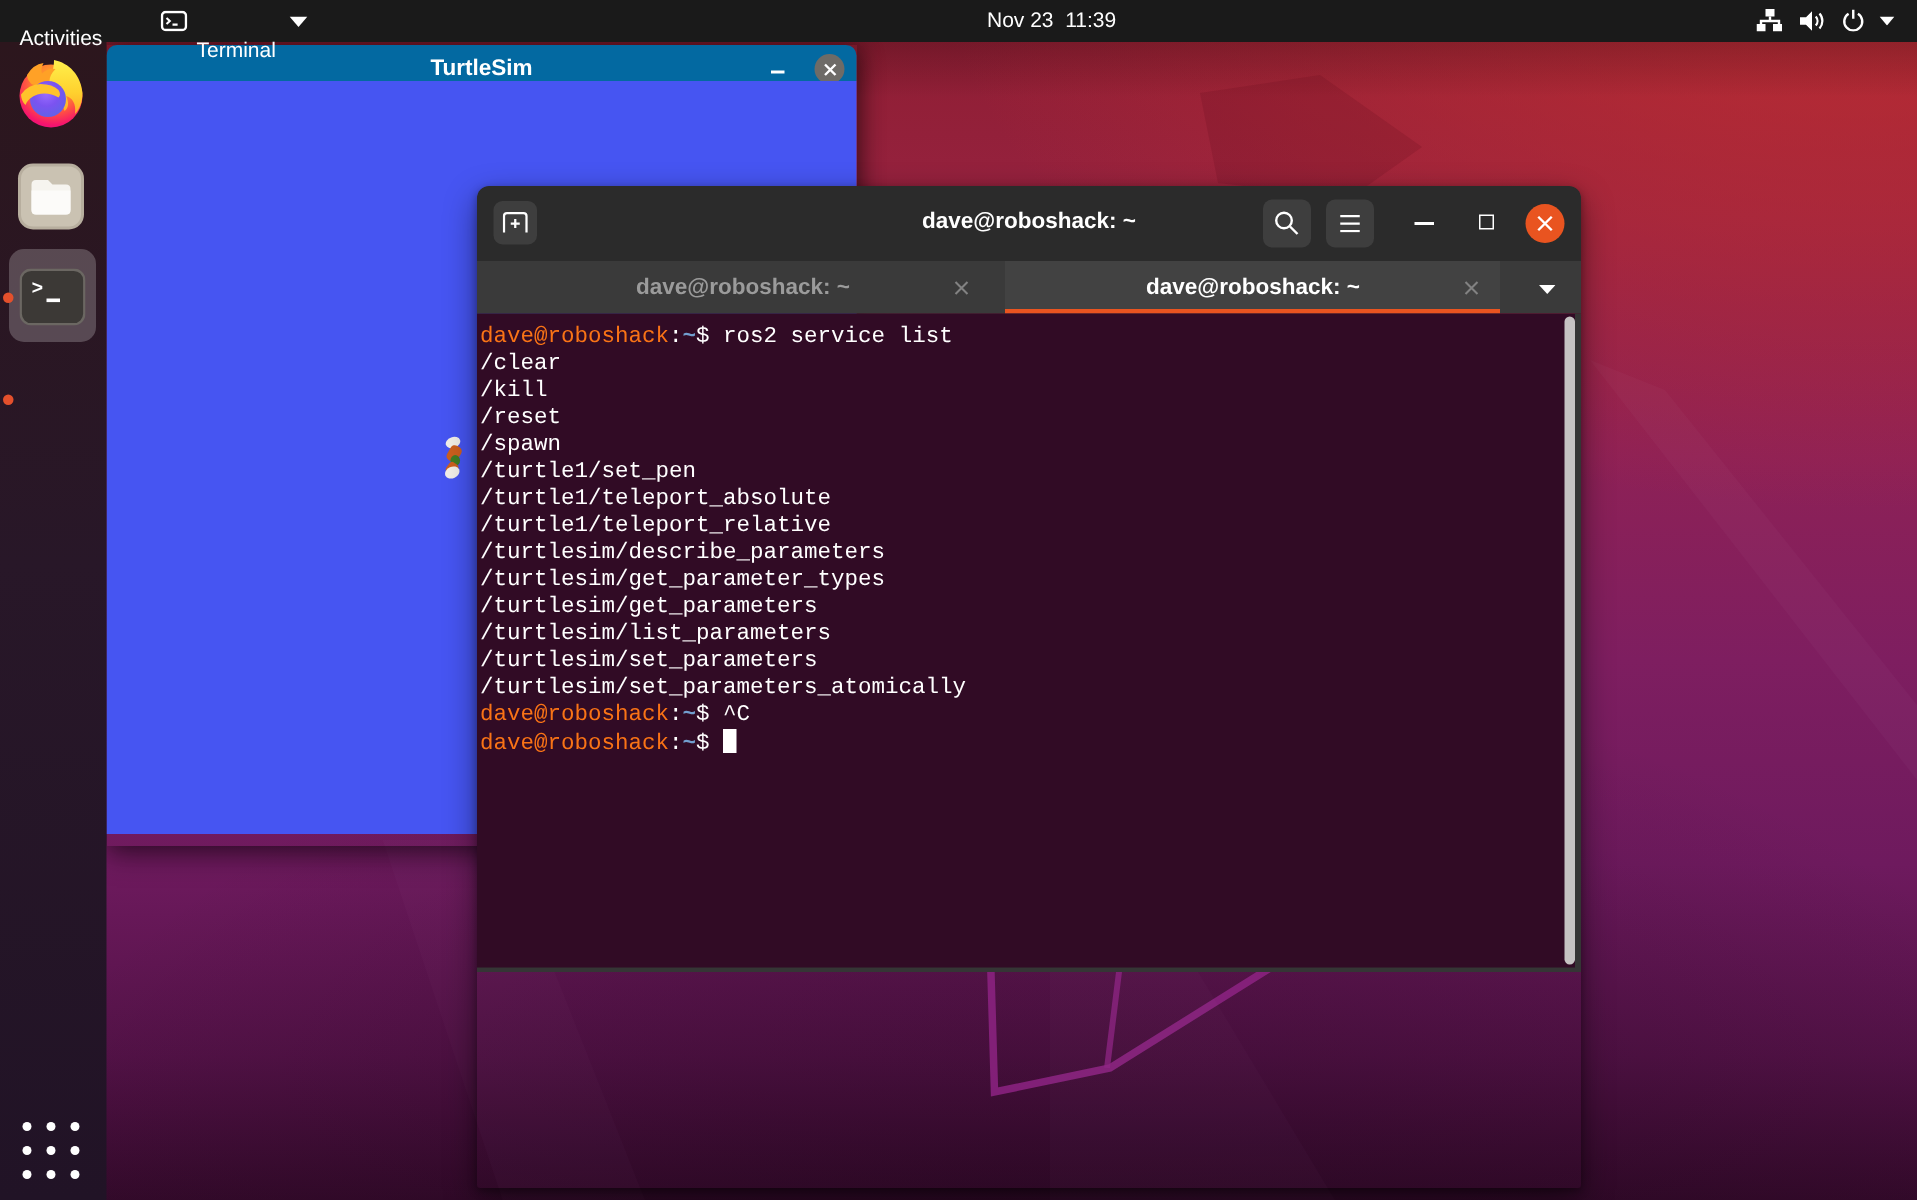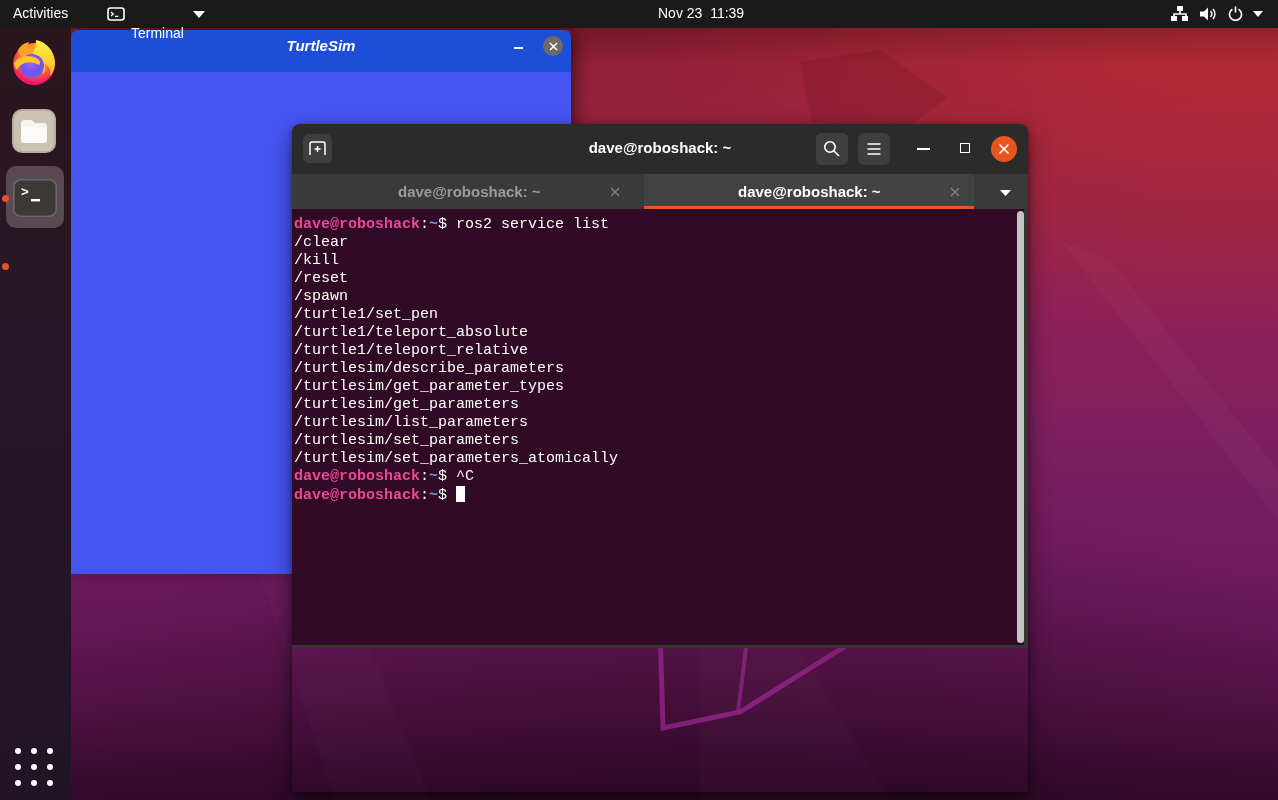--- a/index.html
+++ b/index.html
@@ -19,61 +19,61 @@
   #dock {
     position:absolute; left:0; top:28px; width:71px; height:772px; z-index:30;
     background:linear-gradient(180deg,#2c161d 0%,#281728 45%,#211326 100%);
   }
   
   #ts {
     position:absolute; left:71px; top:30px; width:500px; height:534px; z-index:10;
     box-shadow:0 6px 18px rgba(0,0,0,.45), 3px 0 12px rgba(0,0,0,.3);
   }
   #ts .tbar {
-    height:42px; background:#1d4ed8; border-radius:7px 7px 0 0; position:relative;font-style:italic;
+    height:24px; background:#0369a1; border-radius:7px 7px 0 0; position:relative;
   }
   #ts .tbar .title {
     position:absolute; left:0; right:0; top:0; height:32px; line-height:32px;
     text-align:center; color:#fff; font-weight:bold; font-size:15px;
   }
   #ts .canvas { height:502px; background:#4655f2; position:relative; overflow:hidden; }
   
   #term {
-    position:absolute; left:292px; top:124px; width:736px; height:668px; z-index:20;
+    position:absolute; left:318px; top:124px; width:736px; height:668px; z-index:20;
     border-radius:8px 8px 2px 2px;
     box-shadow:0 8px 22px rgba(0,0,0,.45), 0 2px 6px rgba(0,0,0,.35);
     overflow:hidden;
   }
   #thead { height:50px; background:#2b2b2b; position:relative; }
   #ttabs { height:35px; background:#3a3a3a; position:relative; }
   #tbody { height:439px; background:#310b25; position:relative;
     border-right:4px solid #353535; border-bottom:3px solid #353535; }
   pre.console {
     font-family:"Liberation Mono", monospace; font-size:15px; line-height:18px;
     color:#ffffff; position:absolute; left:2px; top:7px;
   }
-  .g { color:#ec4899; font-weight:bold; }
+  .g { color:#f97316; font-weight:normal; }
   .b { color:#729fcf; font-weight:bold; }
   .cur { display:inline-block; width:9px; height:16px; background:#ffffff; vertical-align:-3px; }
 </style>
 </head>
 <body>
 <div id="wall">
   <svg width="1278" height="800" style="position:absolute;left:0;top:0">
     <polygon points="800,62 880,50 948,98 900,132 812,122" fill="rgba(95,12,30,0.18)"></polygon>
     <polyline points="658,560 663,728 740,712 852,642" fill="none" stroke="#8d2383" stroke-width="5" opacity="0.85"></polyline>
     <polyline points="757,560 738,712" fill="none" stroke="#8d2383" stroke-width="4" opacity="0.75"></polyline>
     <polygon points="255,560 335,560 430,800 335,800" fill="rgba(255,220,255,0.018)"></polygon>
     <polygon points="700,600 770,600 890,800 700,800" fill="rgba(255,220,255,0.02)"></polygon>
     <polygon points="1060,240 1110,260 1278,470 1278,520" fill="rgba(255,220,255,0.028)"></polygon>
   </svg>
 </div>
 
 <div id="topbar">
-  <div style="position:absolute;left:13px;top:5px;text-align:right;">Activities</div>
+  <div style="position:absolute;left:13px;top:17px;text-align:right;">Activities</div>
   <svg width="18" height="14" style="position:absolute;left:107px;top:7px">
     <rect x="1" y="1" width="16" height="12" rx="2.5" fill="none" stroke="#fff" stroke-width="1.6"></rect>
     <path d="M4 5 l2.2 2 -2.2 2" fill="none" stroke="#fff" stroke-width="1.4"></path>
     <path d="M8 9.4 h3.4" stroke="#fff" stroke-width="1.4"></path>
   </svg>
   <div style="position:absolute;left:131px;top:5px;margin-top:20px;">Terminal</div>
   <svg width="12" height="8" style="position:absolute;left:193px;top:11px">
       <polygon points="0,0 12,0 6,7" fill="#fff"></polygon>
     </svg>
   <div style="position:absolute;left:630px;top:5px;margin-left:28px;">Nov 23&nbsp; 11:39</div>

